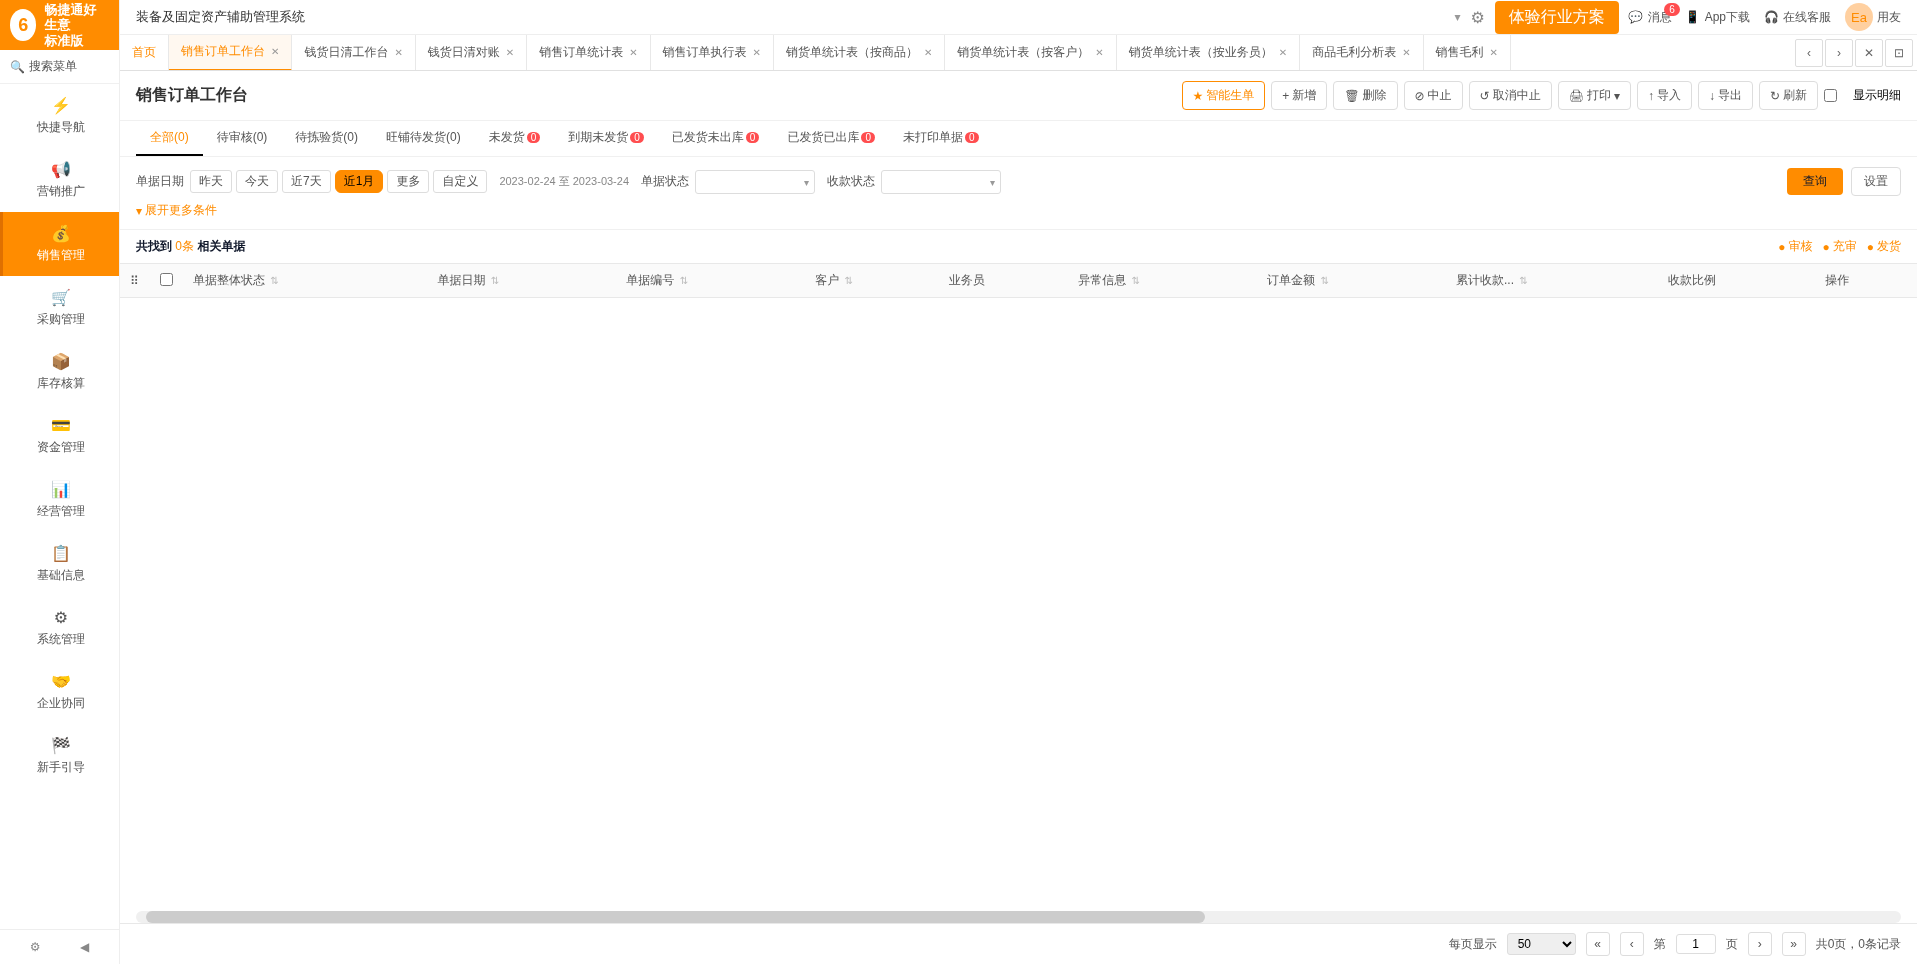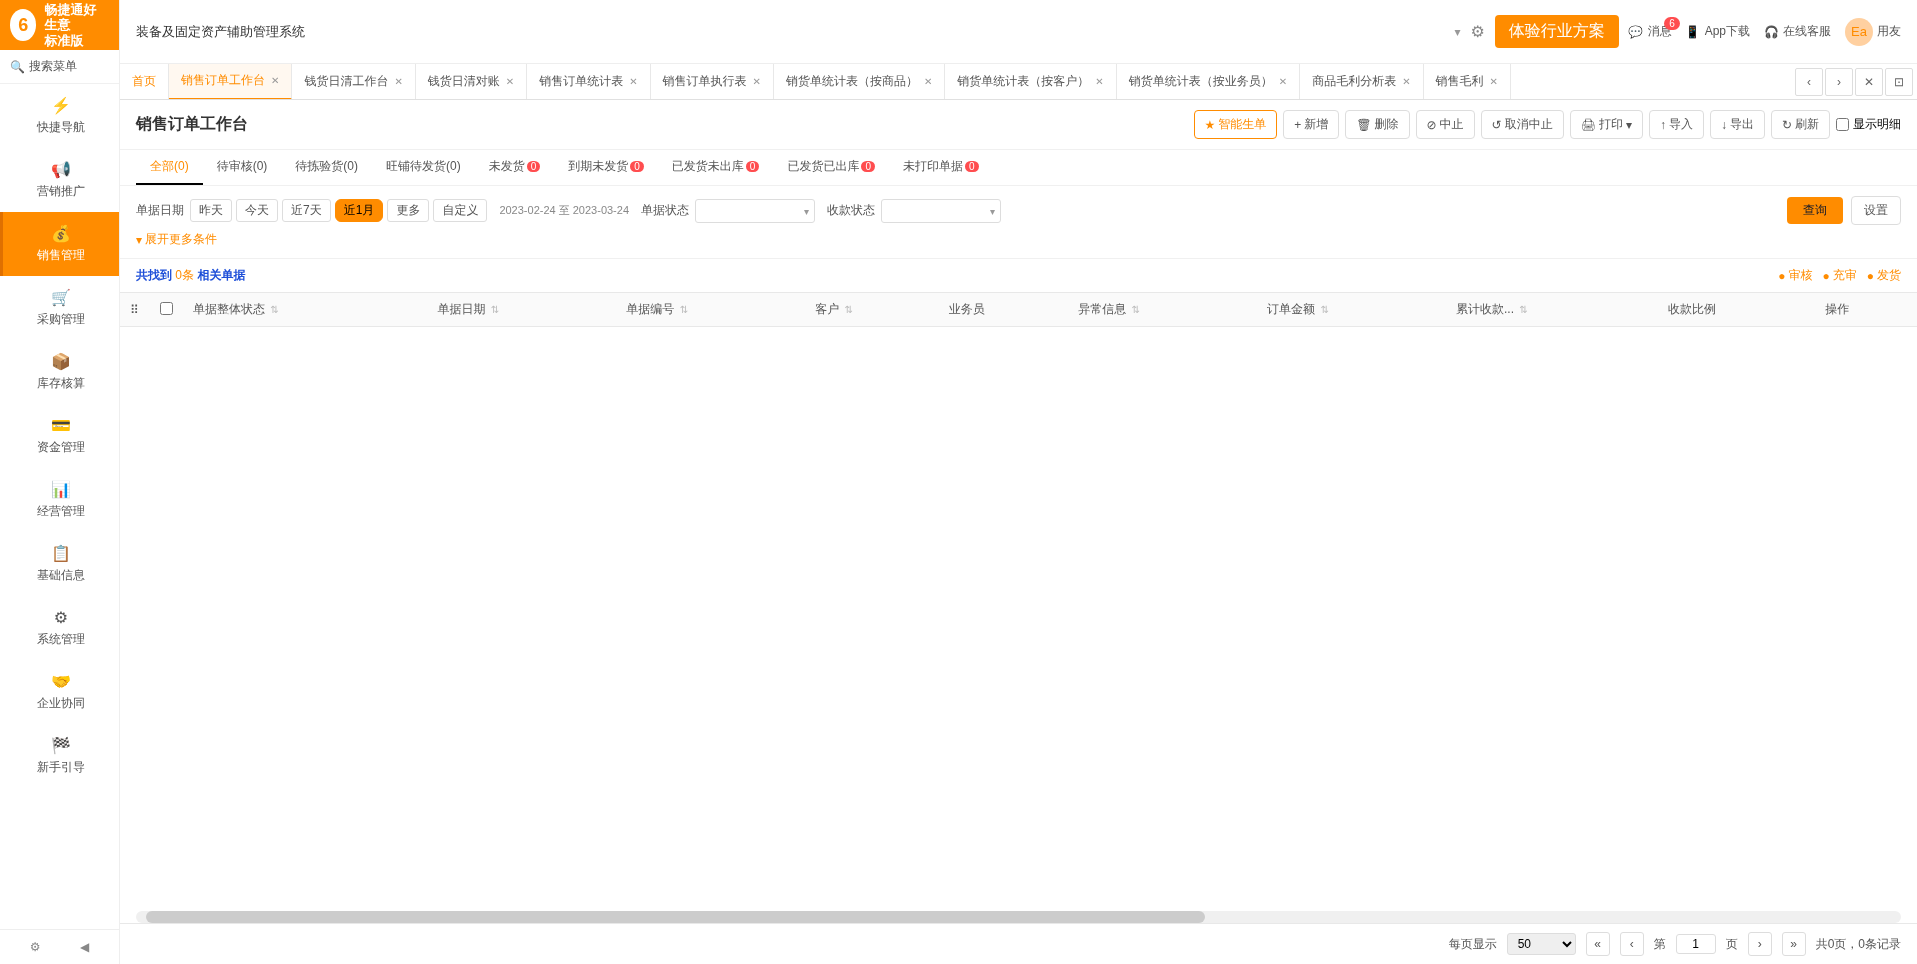--- a/index.html
+++ b/index.html
@@ -13,21 +13,21 @@
     .sidebar-search { padding: 8px 10px; border-bottom: 1px solid #f0f0f0; display: flex; align-items: center; gap: 4px; cursor: pointer; color: #555; }
     .sidebar-nav-item { display: flex; flex-direction: column; align-items: center; padding: 12px 0; cursor: pointer; color: #555; font-size: 12px; gap: 4px; border-left: 3px solid transparent; }
     .sidebar-nav-item.active { background: #ff8c00; color: #fff; border-left: 3px solid #e07000; }
     .sidebar-nav-item .nav-icon { font-size: 16px; }
     .sidebar-bottom { margin-top: auto; display: flex; align-items: center; justify-content: space-around; padding: 10px; border-top: 1px solid #eee; }
 
     
     .main-area { flex: 1; display: flex; flex-direction: column; overflow: hidden; }
 
     
-    .top-header { height: 64px; background: #fff; display: flex; align-items: center; padding: 0 16px; border-bottom: 1px solid #eee; gap: 10px; }
+    .top-header { height: 35px; background: #fff; display: flex; align-items: center; padding: 0 16px; border-bottom: 1px solid #eee; gap: 10px; }
     .system-name { font-size: 13px; color: #333; flex: 1; }
     .header-actions { display: flex; align-items: center; gap: 14px; color: #555; font-size: 12px; }
     .btn-trial { background: #ff8c00; color: #fff; border: none; padding: 6px 14px; border-radius: 4px; cursor: pointer; font-size: 16px; }
     .header-icon-item { display: flex; align-items: center; gap: 4px; cursor: pointer; position: relative; }
     .badge { background: #ff4d4f; color: #fff; border-radius: 10px; font-size: 10px; padding: 1px 5px; position: absolute; top: -6px; right: -8px; }
     .user-avatar { width: 28px; height: 28px; border-radius: 50%; background: #ffd0a0; display: flex; align-items: center; justify-content: center; color: #ff8c00; font-size: 13px; }
 
     
     .tab-bar { background: #fff; border-bottom: 1px solid #e0e0e0; display: flex; align-items: center; overflow: hidden; height: 36px; }
     .tab-item { display: flex; align-items: center; padding: 0 12px; height: 36px; border-right: 1px solid #e8e8e8; cursor: pointer; white-space: nowrap; color: #555; font-size: 12px; gap: 4px; flex-shrink: 0; }
@@ -60,21 +60,21 @@
     .date-btn.active { background: #ff8c00; color: #000000; border-color: #ff8c00; border-radius: 6px; }
     .date-range { font-size: 11px; color: #888; }
     .filter-select { border: 1px solid #ddd; border-radius: 3px; padding: 4px 24px 4px 8px; font-size: 12px; color: #555; background: #fff; cursor: pointer; appearance: none; min-width: 120px; }
     .select-wrapper { position: relative; display: inline-block; }
     .select-wrapper::after { content: '▾'; position: absolute; right: 6px; top: 50%; transform: translateY(-50%); color: #999; pointer-events: none; font-size: 10px; }
     .btn-expand { color: #ff8c00; cursor: pointer; font-size: 12px; display: flex; align-items: center; gap: 3px; }
     .btn-query { background: #ff8c00; color: #0f172a; border: none; padding: 5px 16px; border-radius: 4px; cursor: pointer; font-size: 12px; }
     .btn-setting { background: #fff; border: 1px solid #ddd; color: #555; padding: 5px 12px; border-radius: 4px; cursor: pointer; font-size: 12px; }
     .table-header-bar { padding: 8px 16px; display: flex; align-items: center; justify-content: space-between; }
     .table-count { font-size: 12px; color: #555; }
-    .table-count span { color: #1d4ed8; font-weight: bold; }
+    .table-count span { color: #0f172a; font-weight: bold; }
     .table-header-actions { display: flex; gap: 10px; }
     .table-action-btn { font-size: 12px; color: #555; cursor: pointer; display: flex; align-items: center; gap: 3px; }
     .table-action-btn.orange { color: #ff8c00; }
 
     
     .data-table { width: 100%; border-collapse: collapse; font-size: 12px; }
     .data-table th { background: #fafafa; border-bottom: 1px solid #e8e8e8; border-top: 1px solid #e8e8e8; padding: 8px 10px; text-align: left; color: #555; font-weight: normal; white-space: nowrap; }
     .data-table th .sort-arrows { color: #bbb; font-size: 10px; margin-left: 2px; }
     .table-scroll { overflow-x: auto; overflow-y: auto; flex: 1; }
 
@@ -280,21 +280,21 @@
           <span>导入</span>
         </button>
         <button class="btn-action">
           <span>↓</span>
           <span>导出</span>
         </button>
         <button class="btn-action">
           <span>↻</span>
           <span>刷新</span>
         </button>
-        <label style="display:flex;align-items:center;gap:4px;cursor:pointer;">
+        <label style="display:flex;align-items:center;gap:16px;cursor:pointer;">
           <input type="checkbox" style="">
           <span>显示明细</span>
         </label>
       </div>
     </div>
 
     <div class="filter-tabs">
       <div class="filter-tab active">
         <span>全部(0)</span>
       </div>

